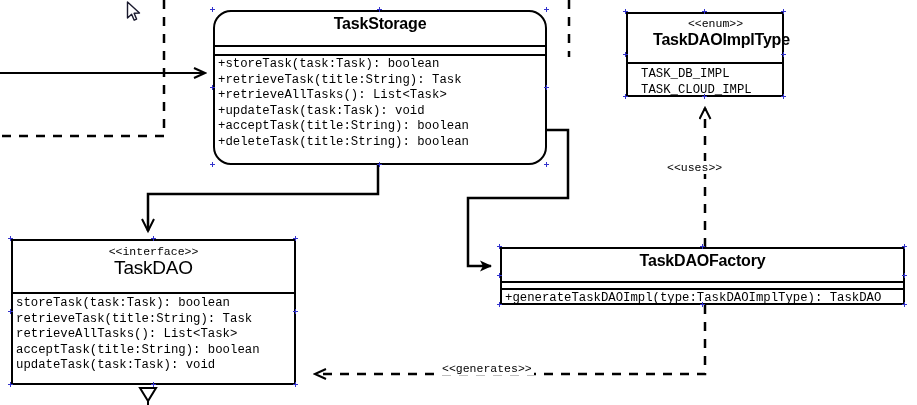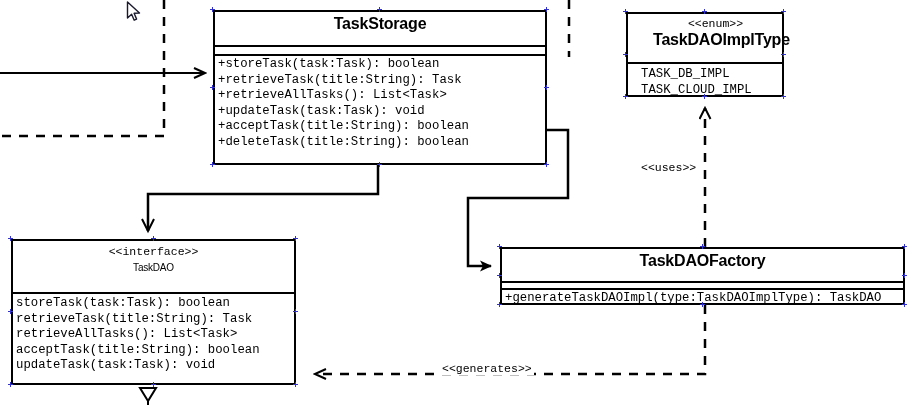--- a/index.html
+++ b/index.html
@@ -12,21 +12,21 @@
               pointer-events:none; }
 
   .umlbox { position:absolute; background:#ffffff; border:2px solid #000;
             box-sizing:border-box; }
 
   .name-cell { text-align:center; padding:2px 4px 3px 4px; }
   .stereo { font-family:"Liberation Mono", monospace; font-size:11.5px;
             color:#000; line-height:13px; letter-spacing:0px; }
   .cname  { font-weight:bold; font-size:16px; color:#000; line-height:19px;
             letter-spacing:-0.2px; }
-  .cname.small { font-size:10px; font-weight:normal; }
+  .cname.small { font-size:19px; font-weight:normal; }
 
   .sep { border-top:2px solid #000; }
 
   .members { padding:1px 2px 1px 3px; }
   .member { font-family:"Liberation Mono", monospace; font-size:12.3px;
             color:#000; line-height:15.6px; white-space:pre; }
   .member.enumv { padding-left:10px; line-height:16px; }
 
   
   .handle { position:absolute; width:5px; height:5px; pointer-events:none; }
@@ -89,21 +89,21 @@
     <g>
       <path d="M705,305 L705,374 L315,374" fill="none" stroke="#000" stroke-width="2.5" stroke-dasharray="9,8" marker-end="url(#openArrowR)"></path>
     </g>
 
     <g>
       <polygon points="148,401 140,388 156,388" fill="#fff" stroke="#000" stroke-width="2"></polygon>
       <line x1="148" y1="401" x2="148" y2="405" stroke="#000" stroke-width="2"></line>
     </g>
   </svg>
 
-  <div class="umlbox" style="left:213px; top:10px; width:334px; height:155px;">
+  <div class="umlbox" style="left:213px; top:10px; width:334px; height:155px;border-radius:18px;">
     <div class="name-cell" style="height:28px;">
       <div class="cname">TaskStorage</div>
     </div>
     <div class="sep"></div>
     <div style="height:7px;"></div>
     <div class="sep"></div>
     <div class="members">
       <div class="member">+storeTask(task:Task): boolean</div>
       <div class="member">+retrieveTask(title:String): Task</div>
       <div class="member">+retrieveAllTasks(): List&lt;Task&gt;</div>
@@ -178,20 +178,20 @@
   </div>
   <div class="handle" style="left:497px; top:244px;"></div>
   <div class="handle" style="left:700px; top:244px;"></div>
   <div class="handle" style="left:902px; top:244px;"></div>
   <div class="handle" style="left:497px; top:273px;"></div>
   <div class="handle" style="left:902px; top:273px;"></div>
   <div class="handle" style="left:497px; top:302px;"></div>
   <div class="handle" style="left:700px; top:302px;"></div>
   <div class="handle" style="left:902px; top:302px;"></div>
 
-  <div class="edge-label" style="left:639px; top:161px;">&lt;&lt;uses&gt;&gt;</div>
+  <div class="edge-label" style="left:665px; top:161px;">&lt;&lt;uses&gt;&gt;</div>
   <div class="edge-label" style="left:440px; top:362px;">&lt;&lt;generates&gt;&gt;</div>
 
   <svg class="cursor" style="left:126px; top:1px;" viewBox="0 0 16 22">
     <path d="M1.5,1 L1.5,17 L5.6,13.2 L8.2,19.2 L10.6,18.1 L8.1,12.3 L13.5,12.1 Z" fill="#ffffff" stroke="#1a1a2e" stroke-width="1.4" stroke-linejoin="round"></path>
   </svg>
 
 </div>
 
 </body></html>

